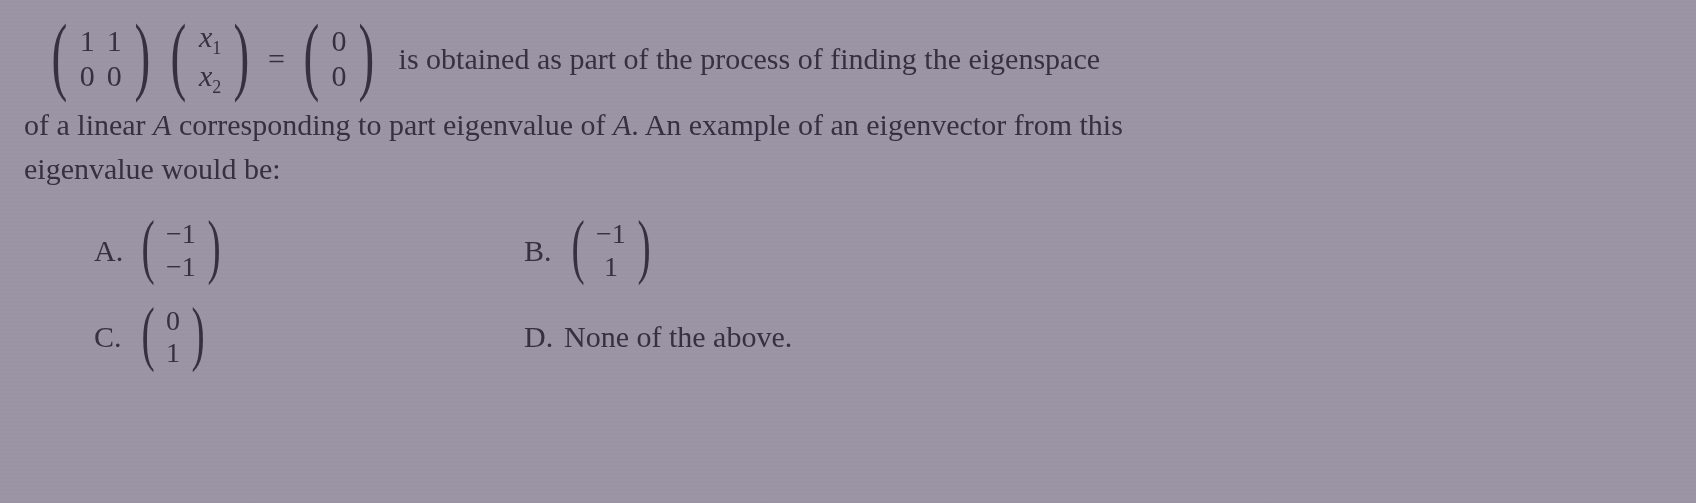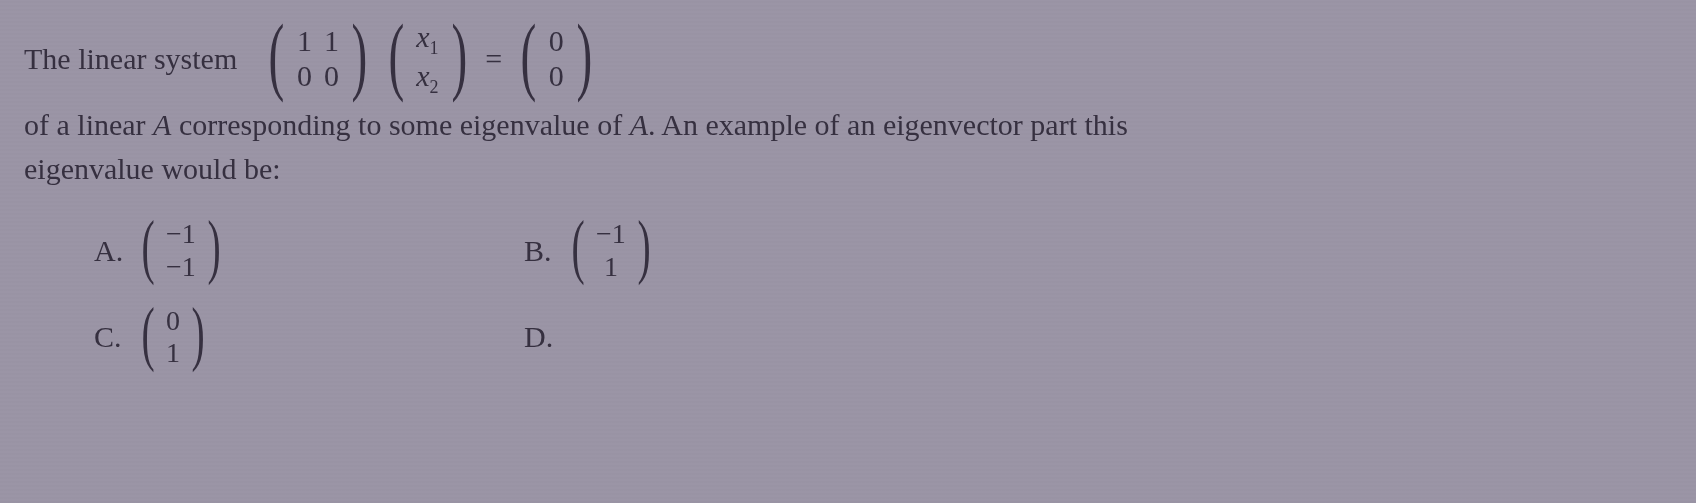--- a/index.html
+++ b/index.html
@@ -65,21 +65,21 @@
   .sm .paren { font-size: 72px; }
   .sm .mcol { font-size: 28px; }
   .para {
     margin-top: 6px;
   }
 </style>
 </head>
 <body>
 
 <div class="row">
-  <span>The linear system</span>&nbsp;&nbsp;
+  &nbsp;&nbsp;
   <span class="matrix">
     <span class="paren">(</span>
     <span class="mcol">
       <span>1</span>
       <span>0</span>
     </span>
     <span class="mcol">
       <span>1</span>
       <span>0</span>
     </span>
@@ -96,27 +96,28 @@
   <span class="eq">=</span>
   <span class="matrix">
     <span class="paren">(</span>
     <span class="mcol">
       <span>0</span>
       <span>0</span>
     </span>
     <span class="paren">)</span>
   </span>
   &nbsp;
+  <span>is obtained as part of the process of finding the eigenspace</span>
 </div>
 
 <div class="para">
   <span>of a linear</span>
   <span class="ital">A</span>
-  <span>corresponding to some eigenvalue of</span>
-  <span class="ital">A</span><span>. An example of an eigenvector part this</span>
+  <span>corresponding to part eigenvalue of</span>
+  <span class="ital">A</span><span>. An example of an eigenvector from this</span>
 </div>
 <div>eigenvalue would be:</div>
 
 <div class="options">
 
   <div class="opt sm">
     <span class="label">A.</span>
     <span class="matrix">
       <span class="paren">(</span>
       <span class="mcol">
@@ -146,15 +147,16 @@
       <span class="mcol">
         <span>0</span>
         <span>1</span>
       </span>
       <span class="paren">)</span>
     </span>
   </div>
 
   <div class="opt">
     <span class="label">D.</span>
+    <span>None of the above.</span>
   </div>
 
 </div>
 
 </body></html>

